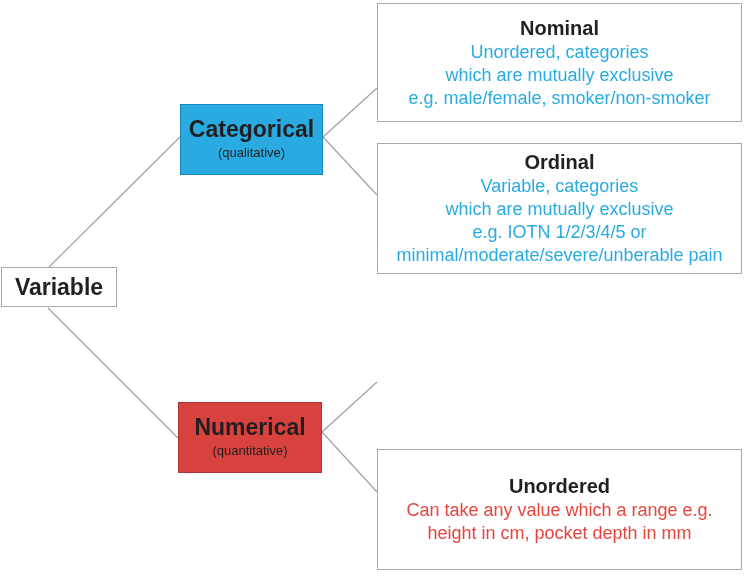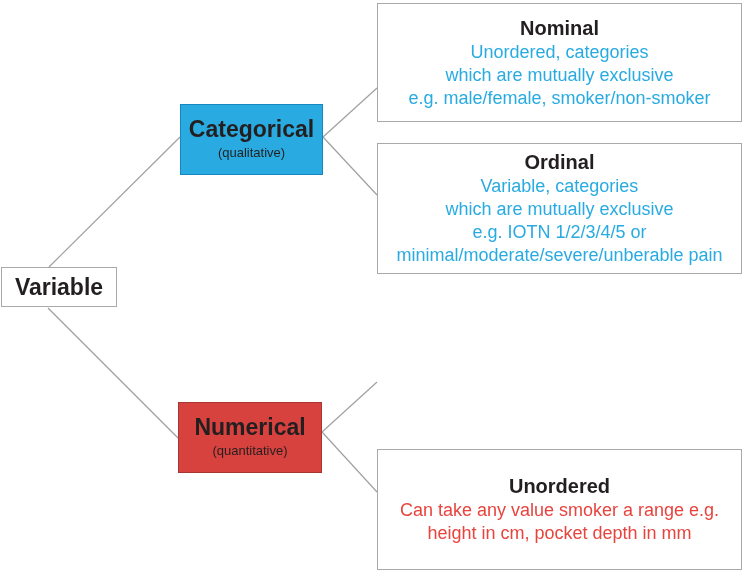--- a/index.html
+++ b/index.html
@@ -144,17 +144,17 @@
     <div class="leaf-title">Ordinal</div>
     <div class="leaf-line">Variable, categories</div>
     <div class="leaf-line">which are mutually exclusive</div>
     <div class="leaf-line">e.g. IOTN 1/2/3/4/5 or</div>
     <div class="leaf-line">minimal/moderate/severe/unberable pain</div>
   </div>
 
 
   <div class="box leaf-box leaf-red leaf-continuous">
     <div class="leaf-title">Unordered</div>
-    <div class="leaf-line">Can take any value smoker a range e.g.</div>
+    <div class="leaf-line">Can take any value which a range e.g.</div>
     <div class="leaf-line">height in cm, pocket depth in mm</div>
   </div>
 
 </div>
 
 </body></html>

